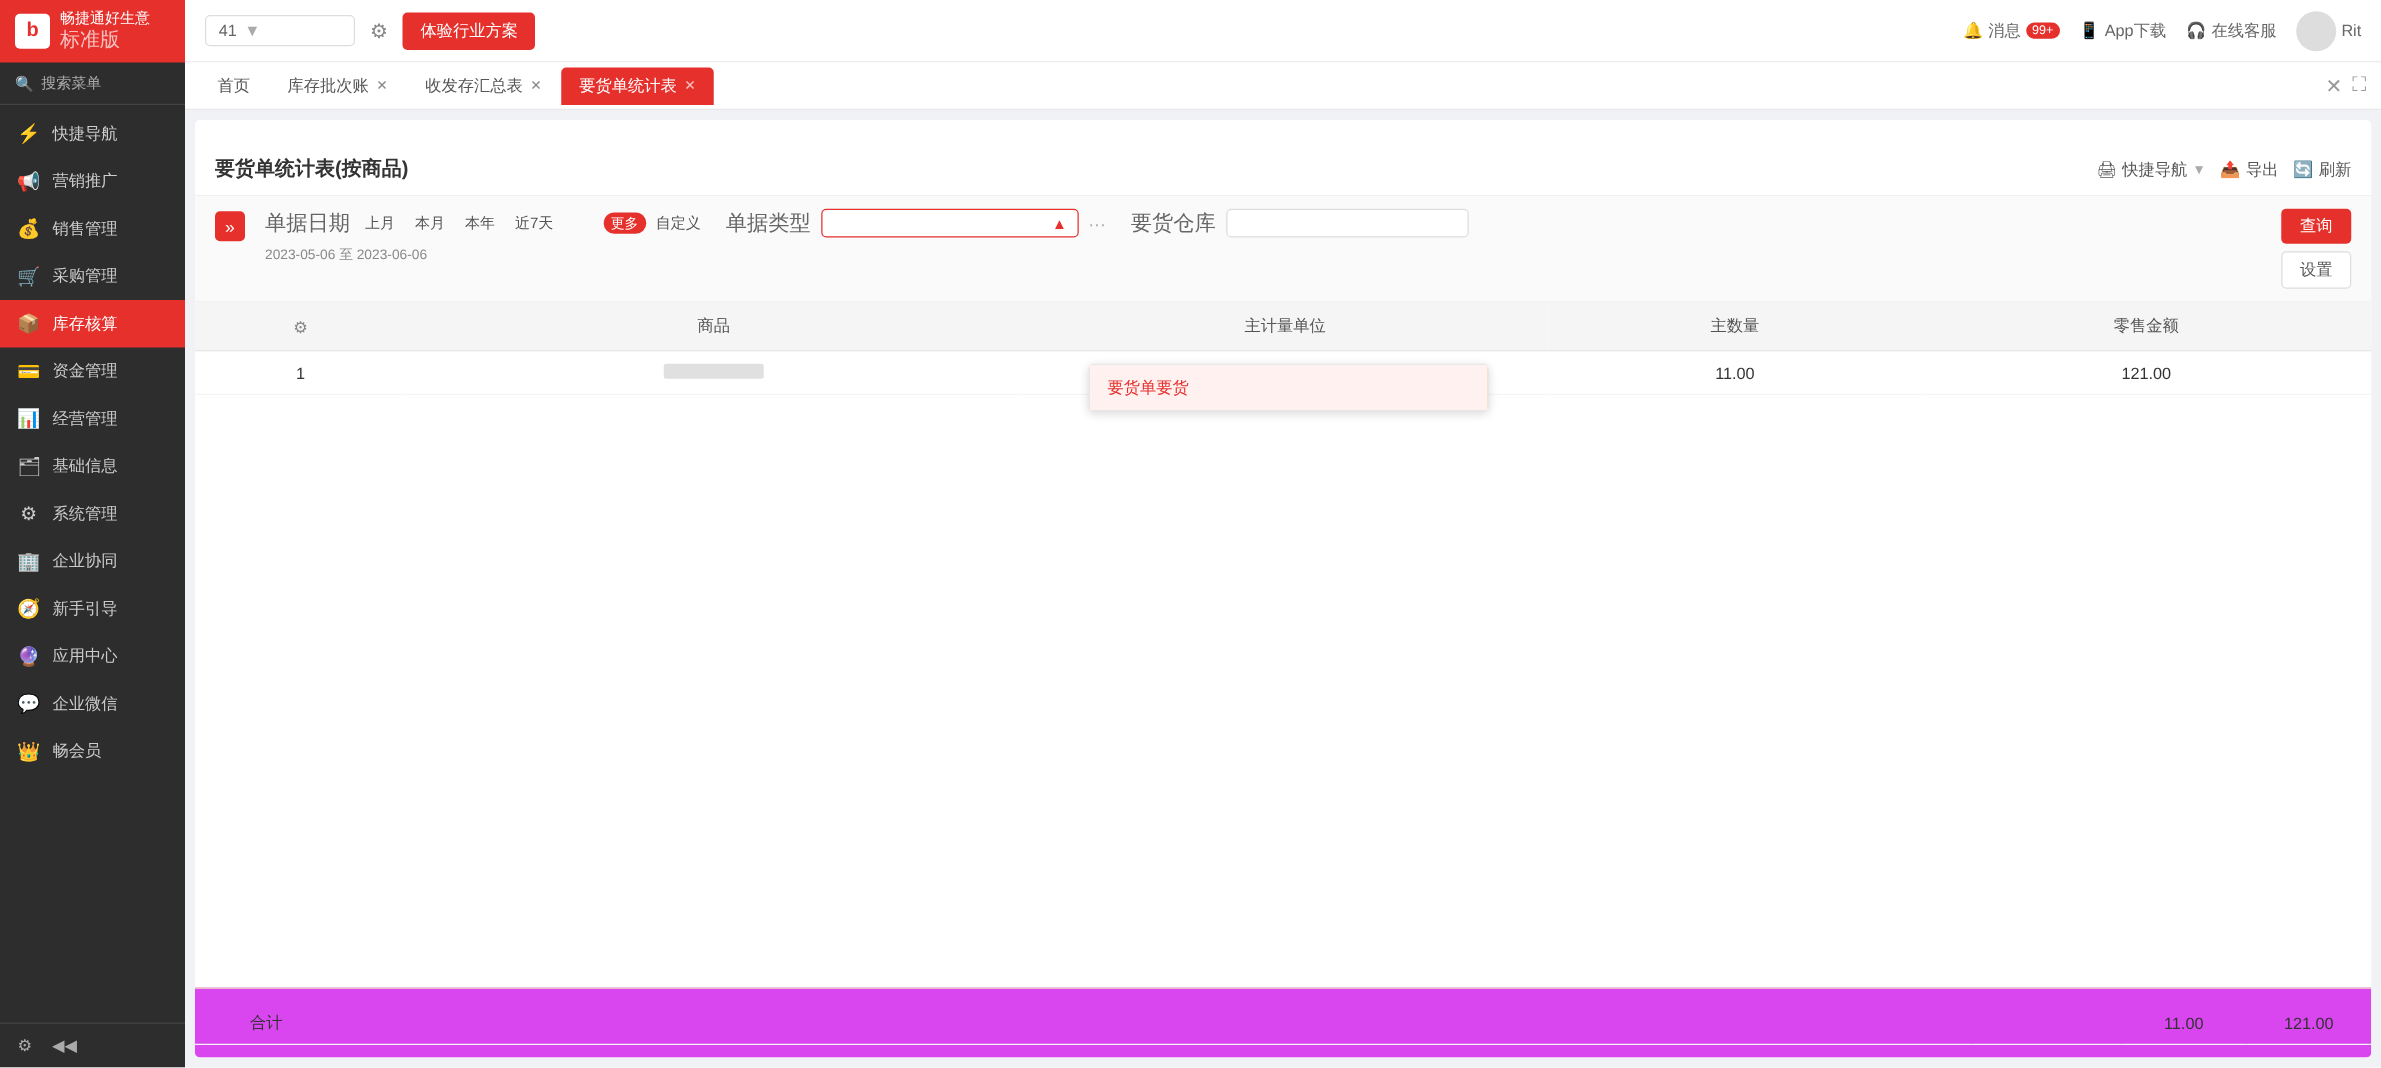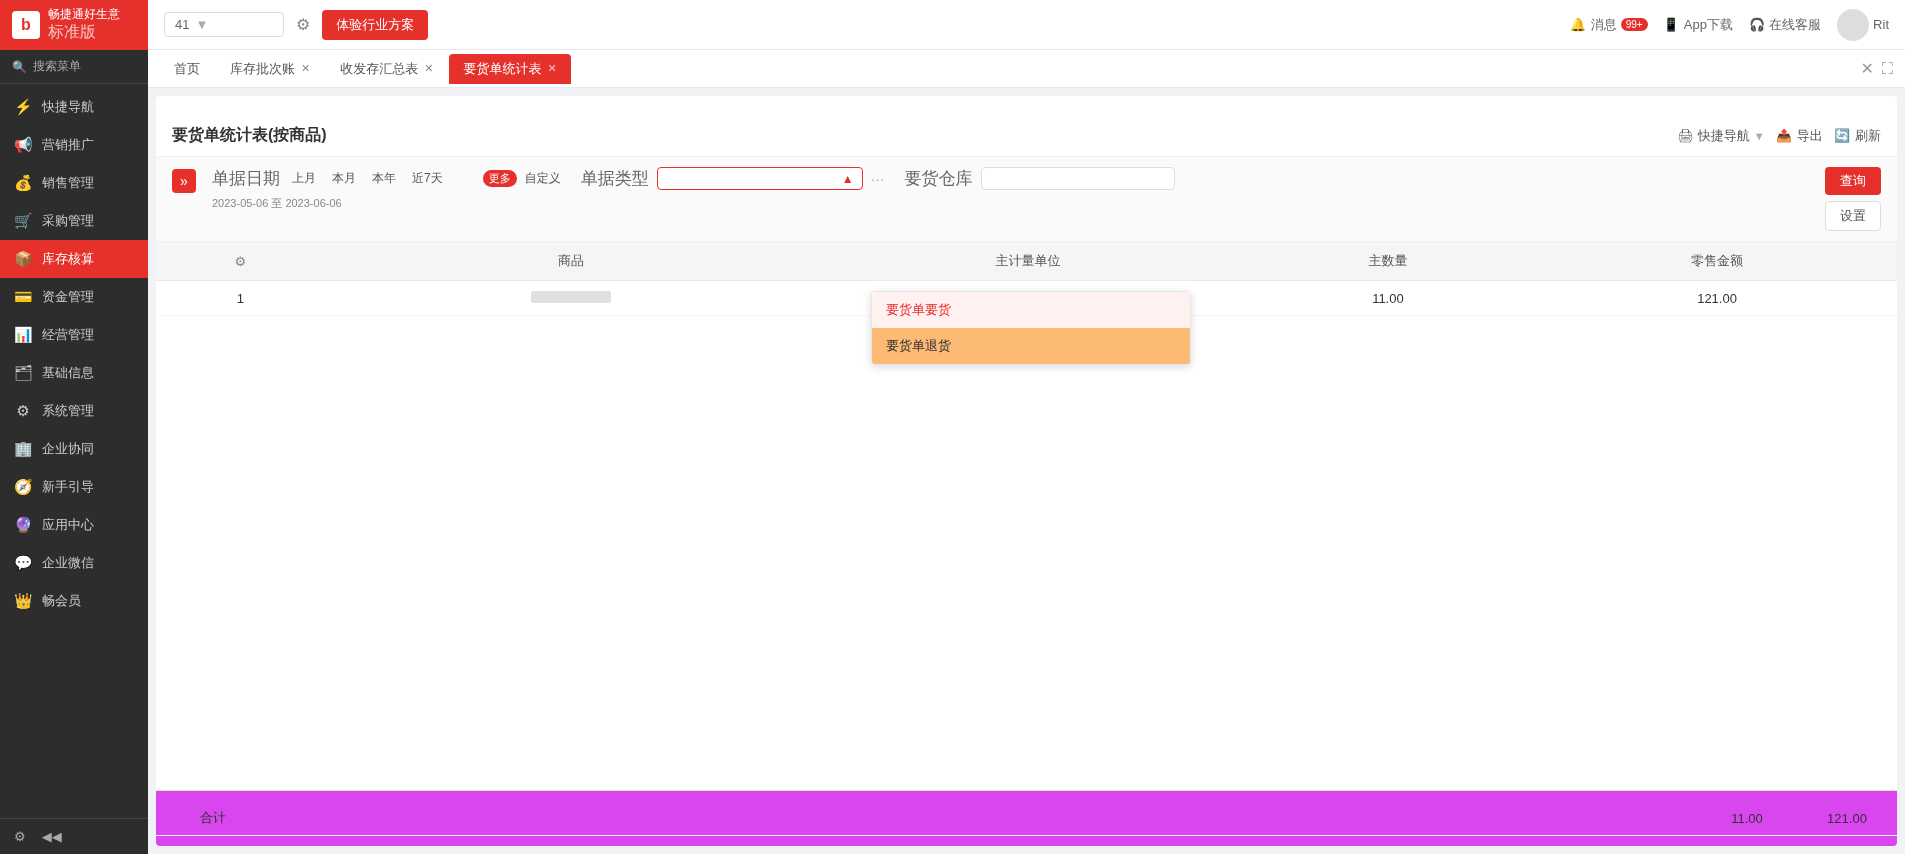--- a/index.html
+++ b/index.html
@@ -622,23 +622,20 @@
 
       <div class="filter-actions">
         <button class="btn-primary">查询</button>
         <button class="btn-default">设置</button>
       </div>
     </div>
 
     <div class="dropdown-container">
       <div class="dropdown-item selected">
         <span>要货单要货</span>
-      </div>
-      <div class="dropdown-item">
-        <span>要货单退货</span>
       </div>
     </div>
 
     <div class="table-container">
       <table>
         <thead>
           <tr>
             <th>
               <span class="settings-icon">⚙</span>
             </th>

